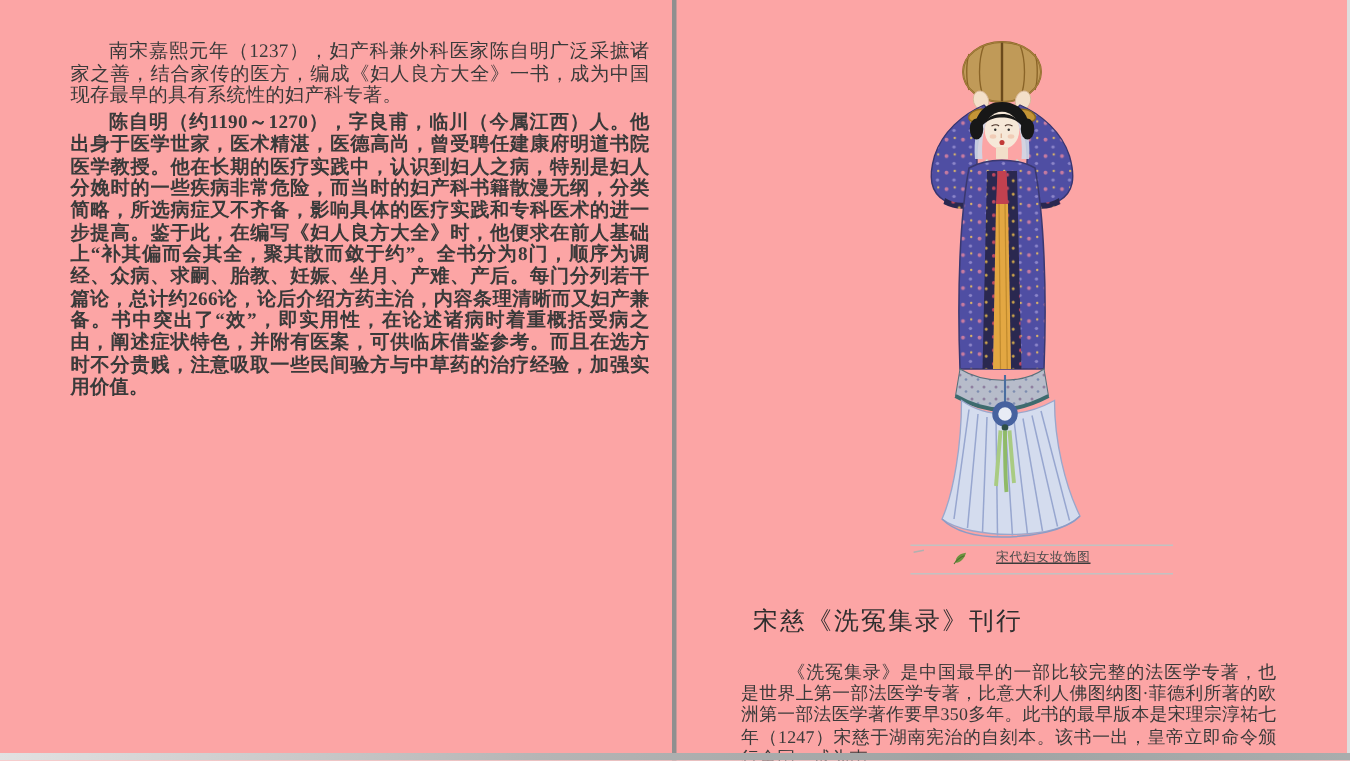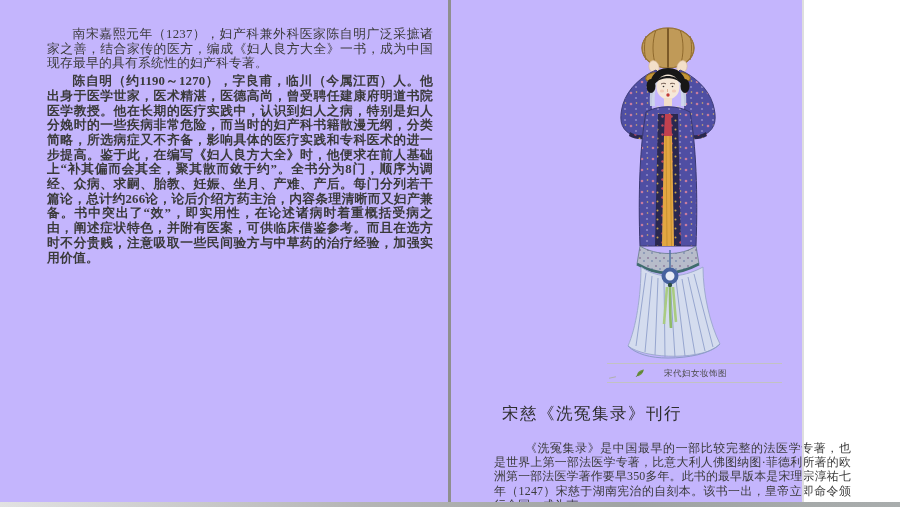--- a/index.html
+++ b/index.html
@@ -1,34 +1,34 @@
 <!DOCTYPE html>
 <html><head>
 <meta charset="utf-8">
 <style>
   html,body{margin:0;padding:0;}
   body{
     width:900px;height:507px;background:#ffffff;overflow:hidden;position:relative;
     font-family:"Liberation Serif","DejaVu Serif",serif;color:#3b3b3b;
   }
-  .stage{position:absolute;inset:0;width:804px;height:507px;background:#c4b5fd;}
+  .stage{position:absolute;inset:0;width:900px;height:507px;background:#fca5a5;}
   .spine{position:absolute;top:0;left:448px;width:3px;height:507px;background:#8f8f8f;}
   .right-edge{position:absolute;top:0;right:0;width:2px;height:507px;background:#dedede;}
   .bottom-bar{position:absolute;left:0;bottom:0;width:900px;height:5px;
     background:linear-gradient(90deg,#e2e2e2 0%,#b5b5b5 40%,#9fa3a3 70%,#a9adad 100%);}
   
   .left-text{position:absolute;left:47px;top:27px;width:386px;}
   .left-text p{margin:0;font-size:12.8px;line-height:14.7px;text-align:justify;
     text-indent:2em;letter-spacing:0.2px;color:#3a3a3a;}
   .left-text p + p{margin-top:3px;font-weight:bold;}
   
   .figure-wrap{position:absolute;left:606px;top:24px;width:146px;height:340px;}
   .caption-block{position:absolute;left:607px;top:363px;width:175px;}
   .caption-rule{border:0;border-top:1px solid #c2c2c2;margin:0;height:0;}
-  .caption-row{display:flex;align-items:flex-end;gap:19px;padding:3px 0 4px 2px;height:11px;}
+  .caption-row{display:flex;align-items:flex-start;gap:19px;padding:3px 0 4px 2px;height:11px;text-decoration:underline;}
   .caption-dash{display:inline-block;width:7px;height:1px;background:#b0b0b0;transform:rotate(-12deg);}
   .caption-text{font-size:8.5px;color:#4c4c4c;letter-spacing:0.5px;line-height:9px;}
   .section-heading{position:absolute;left:502px;top:403px;font-size:16.5px;color:#2e2e2e;
     letter-spacing:1.5px;white-space:nowrap;text-align:center;}
   .right-text{position:absolute;left:494px;top:441px;width:357px;}
   .right-text p{margin:0;font-size:11.9px;line-height:14.2px;text-align:justify;
     text-indent:2.6em;letter-spacing:0.2px;color:#3a3a3a;}
 </style>
 </head>
 <body>

